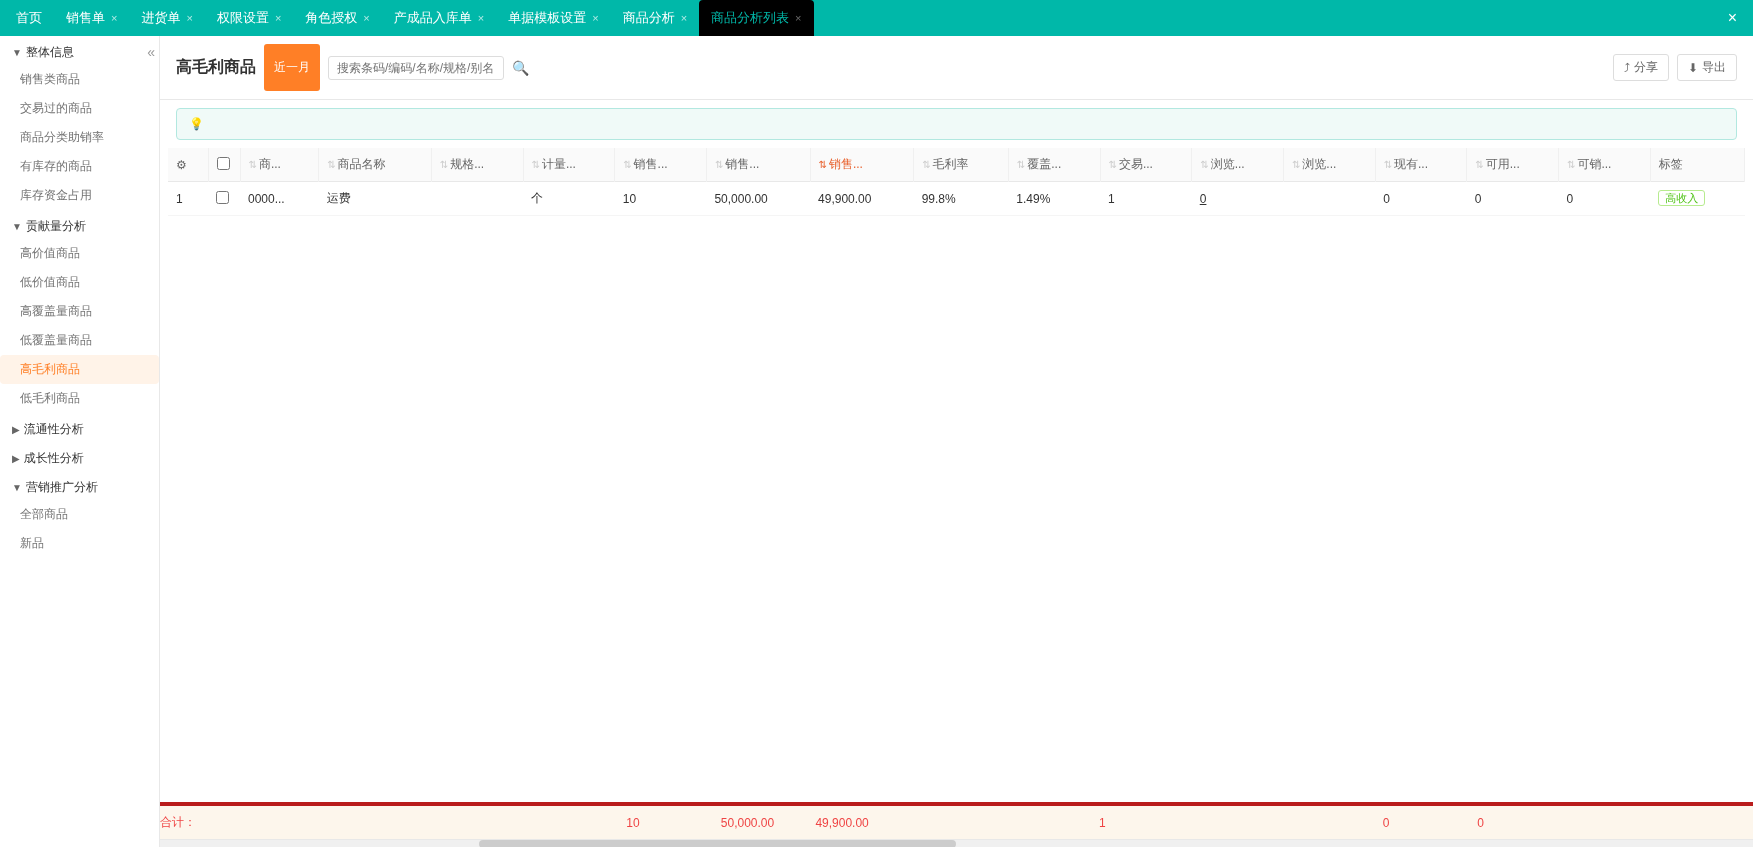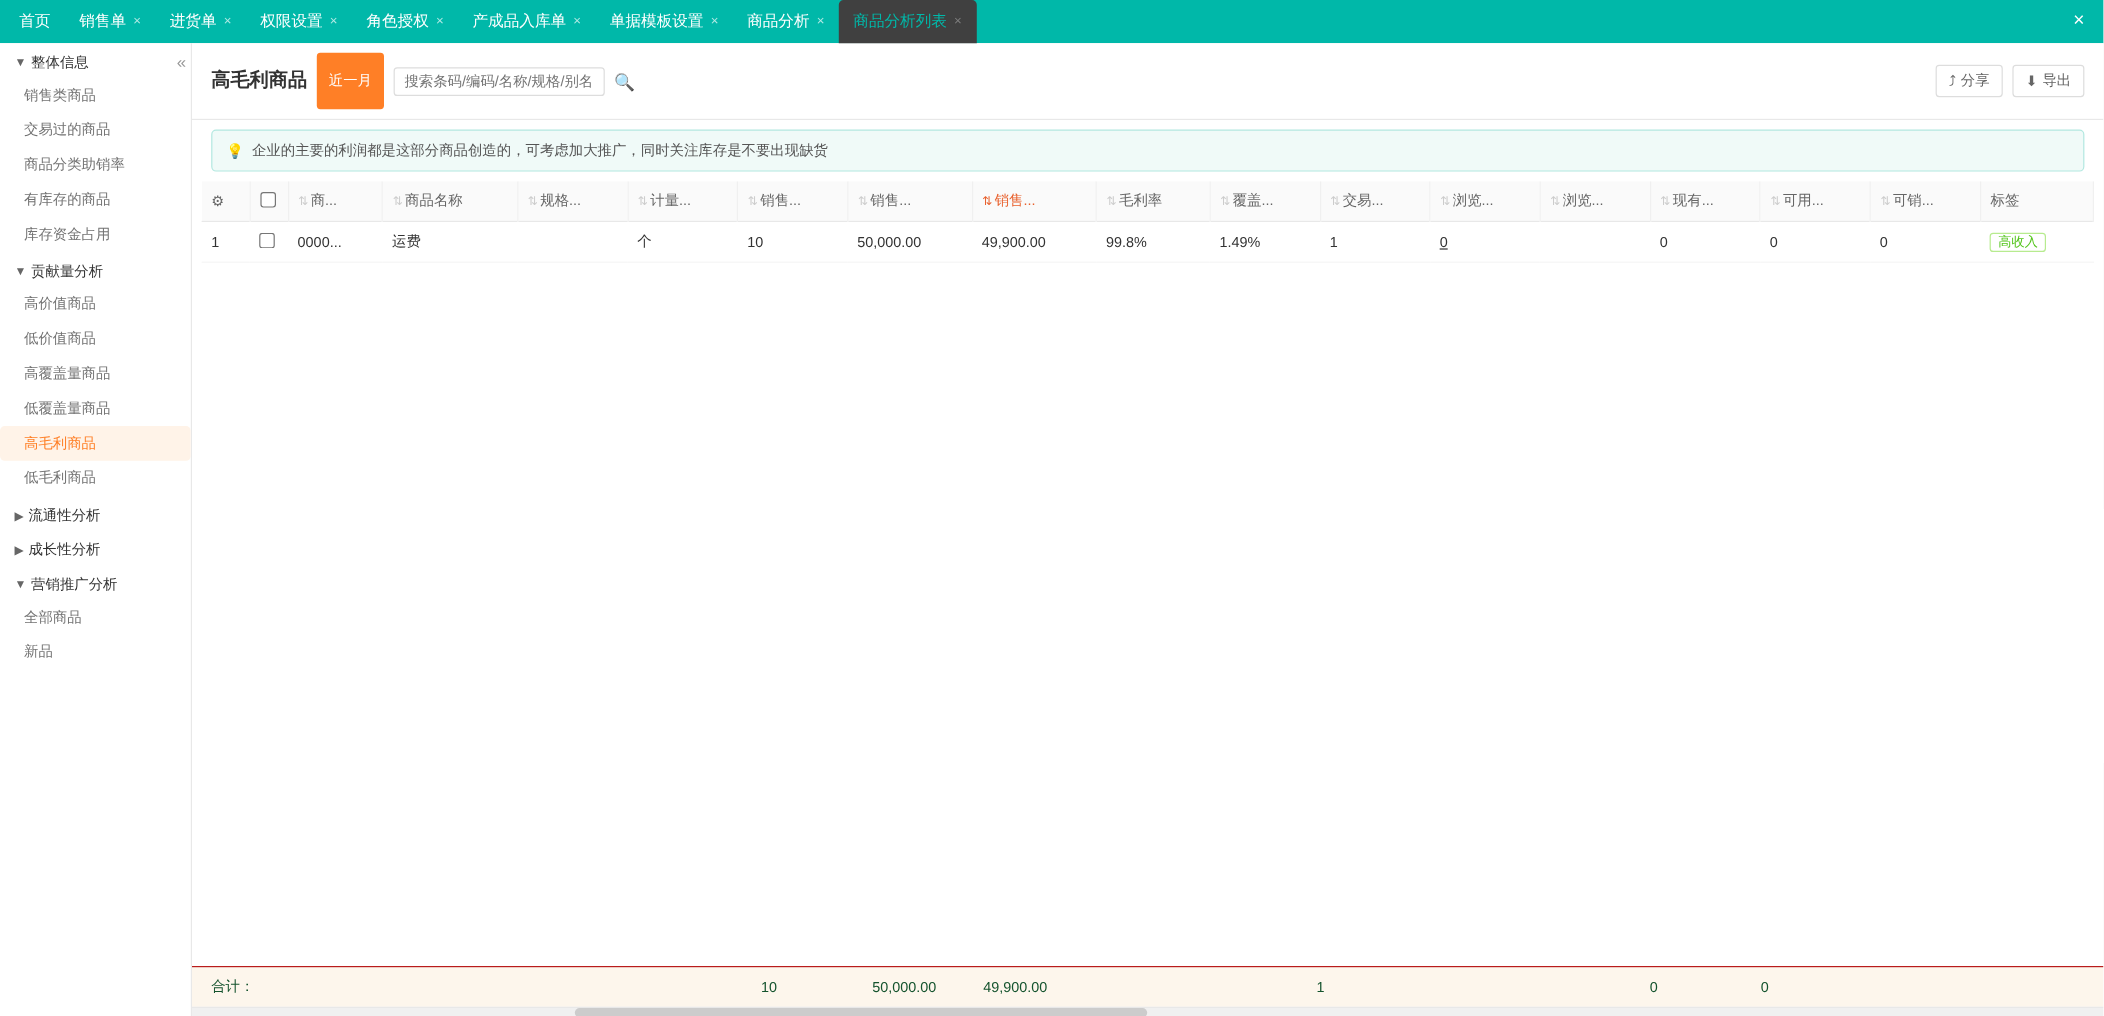--- a/index.html
+++ b/index.html
@@ -19,21 +19,21 @@
       padding: 0 12px;
       height: 36px;
       display: flex;
       align-items: center;
       cursor: pointer;
       white-space: nowrap;
       font-size: 13px;
       position: relative;
     }
     .top-nav .nav-item.active {
-      background: #404040;
+      background: #000000;
       color: #00b8a9;
       border-radius: 4px 4px 0 0;
     }
     .top-nav .nav-item .close-btn {
       margin-left: 6px;
       font-size: 11px;
       color: inherit;
       cursor: pointer;
       opacity: 0.7;
     }
@@ -208,26 +208,26 @@
       border: 1px solid #b7eb8f;
       padding: 1px 6px;
       border-radius: 3px;
       font-size: 11px;
     }
     .underline { text-decoration: underline; cursor: pointer; }
 
     
     .table-footer {
       background: #fdf6ec;
-      border-top: 1px solid #b91c1c;
-      padding: 8px 16px;
-      display: flex;
-      align-items: center;
-      font-size: 12px;
-      color: #14532d;
+      border-top: 4px solid #b91c1c;
+      padding: 8px 0;
+      display: flex;
+      align-items: center;
+      font-size: 12px;
+      color: #ef4444;
       flex-shrink: 0;
       gap: 0;
     }
     .footer-label { min-width: 80px; }
     .footer-cells {
       display: flex;
       flex: 1;
       gap: 0;
     }
     .footer-cell {
@@ -350,21 +350,20 @@
         <span>分享</span>
       </button>
       <button class="export-btn">
         <span>⬇</span>
         <span>导出</span>
       </button>
     </div>
 
     <div class="info-banner">
       <span>💡</span>
-      <span>企业的主要的利润都是这部分商品创造的，可考虑加大推广，同时关注库存是不要出现缺货</span>
     </div>
 
     <div class="table-container">
       <table>
         <thead>
           <tr>
             <th style="width:40px;">⚙</th>
             <th style="width:32px;"><input type="checkbox" style=""></th>
             <th><span class="sort-icon">⇅</span><span>商...</span></th>
             <th><span class="sort-icon">⇅</span><span>商品名称</span></th>

